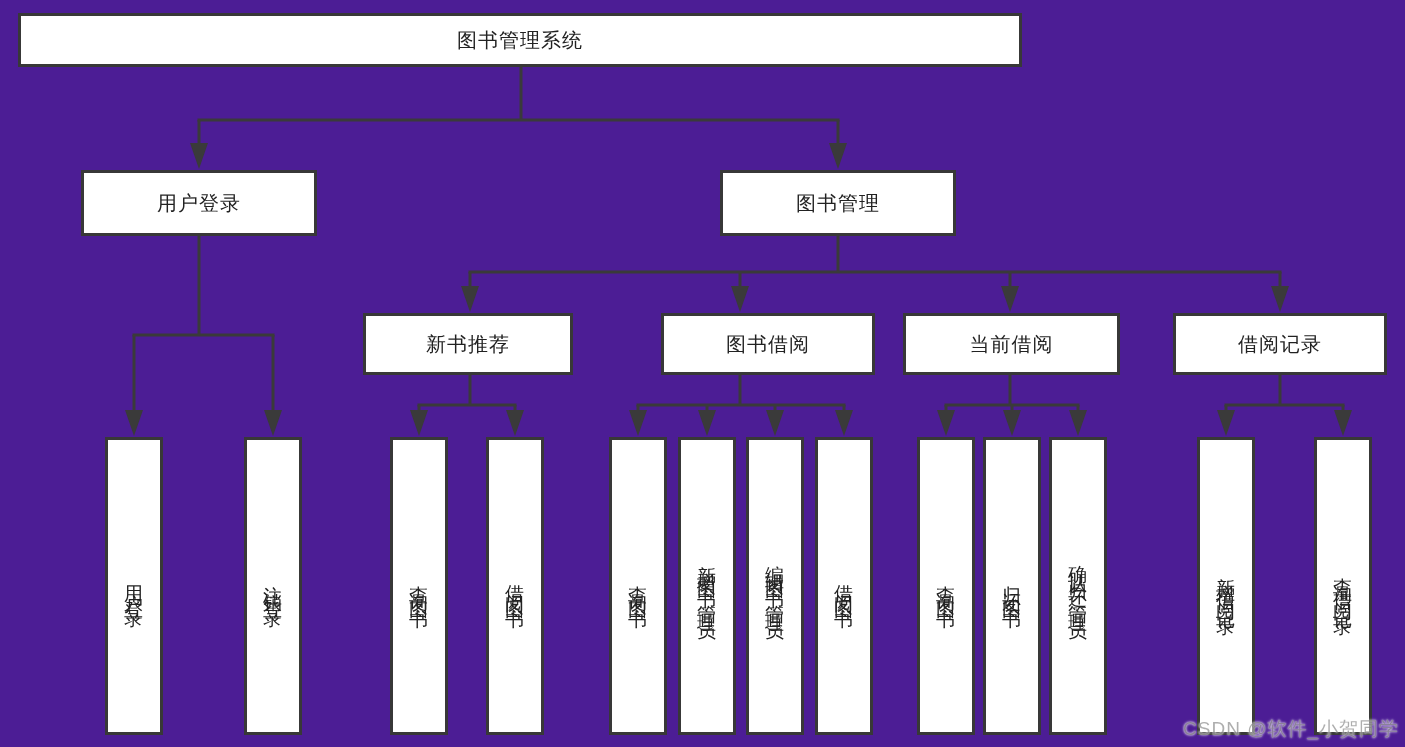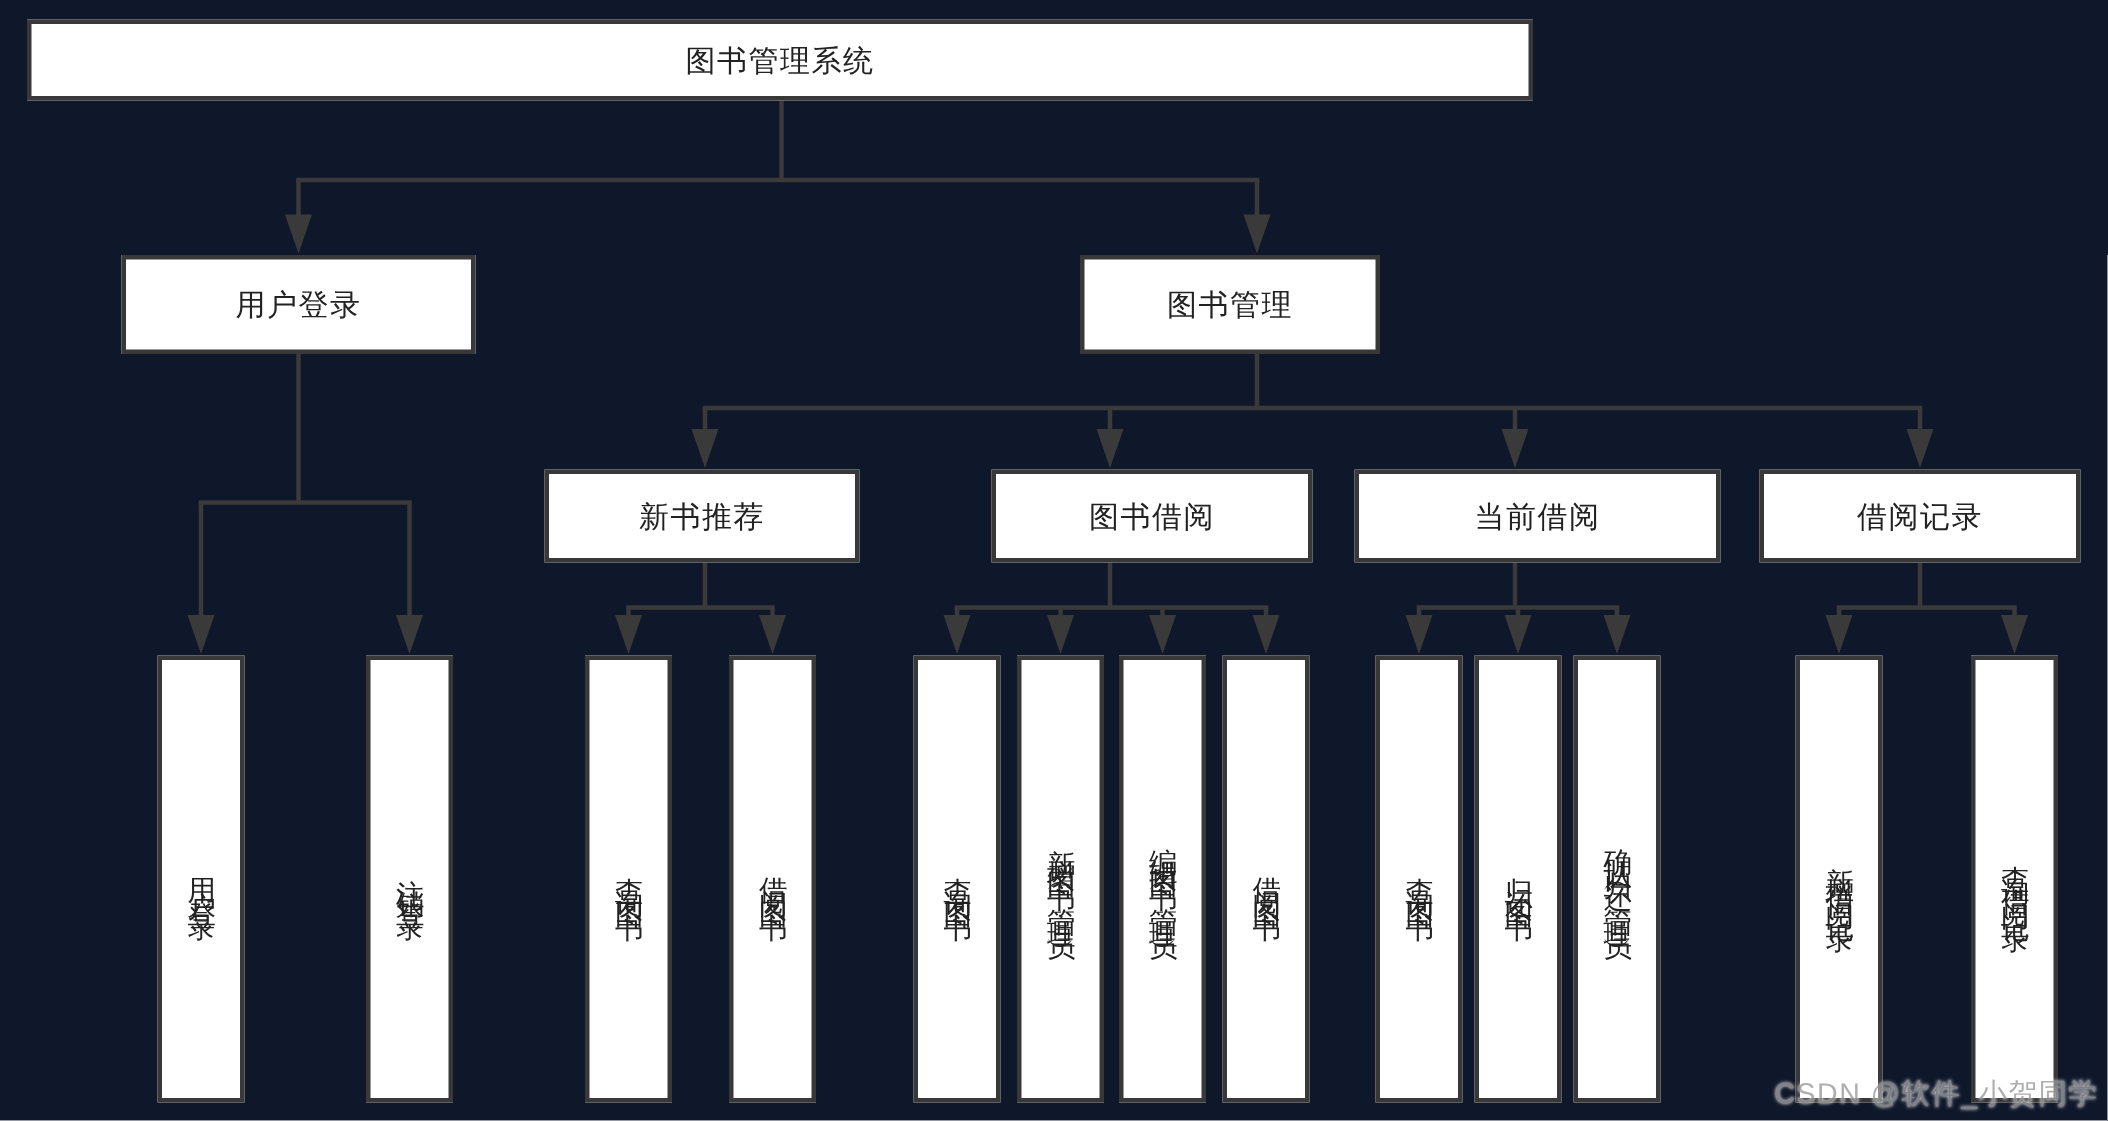--- a/index.html
+++ b/index.html
@@ -1,19 +1,19 @@
 <!DOCTYPE html>
 <html><head>
 <meta charset="utf-8">
 <style>
   html,body{margin:0;padding:0;background:#ffffff;}
   .stage{
     position:relative;
     width:1405px;height:747px;
-    background:#0f172a;
+    background:#4c1d95;
     font-family:"Liberation Sans","DejaVu Sans",sans-serif;
     overflow:hidden;
   }
   .connectors{position:absolute;left:0;top:0;width:1405px;height:747px;}
   .connectors line,.connectors path{stroke:#3a3a3a;stroke-width:3;fill:none;}
   .connectors polygon{fill:#3a3a3a;stroke:none;}
   .hbox{
     position:absolute;
     box-sizing:border-box;
     border:3px solid #383838;
@@ -124,31 +124,31 @@
     </g>
   </svg>
 
   <div class="hbox" style="left:18px;top:13px;width:1004px;height:54px;">
     <span>图书管理系统</span>
   </div>
 
   <div class="hbox" style="left:81px;top:170px;width:236px;height:66px;">
     <span>用户登录</span>
   </div>
-  <div class="hbox" style="left:720px;top:170px;width:200px;height:66px;text-align:right;">
+  <div class="hbox" style="left:720px;top:170px;width:236px;height:66px;text-align:right;">
     <span>图书管理</span>
   </div>
 
   <div class="hbox" style="left:363px;top:313px;width:210px;height:62px;">
     <span>新书推荐</span>
   </div>
   <div class="hbox" style="left:633px;top:313px;width:214px;height:62px;margin-left:28px;">
     <span>图书借阅</span>
   </div>
-  <div class="hbox" style="left:903px;top:313px;width:244px;height:62px;font-family:Liberation Serif, serif;">
+  <div class="hbox" style="left:903px;top:313px;width:217px;height:62px;font-family:Liberation Serif, serif;">
     <span>当前借阅</span>
   </div>
   <div class="hbox" style="left:1173px;top:313px;width:214px;height:62px;">
     <span>借阅记录</span>
   </div>
 
   <div class="vbox" style="left:105px;">
     <span class="vlabel">用户登录</span>
   </div>
   <div class="vbox" style="left:244px;">

